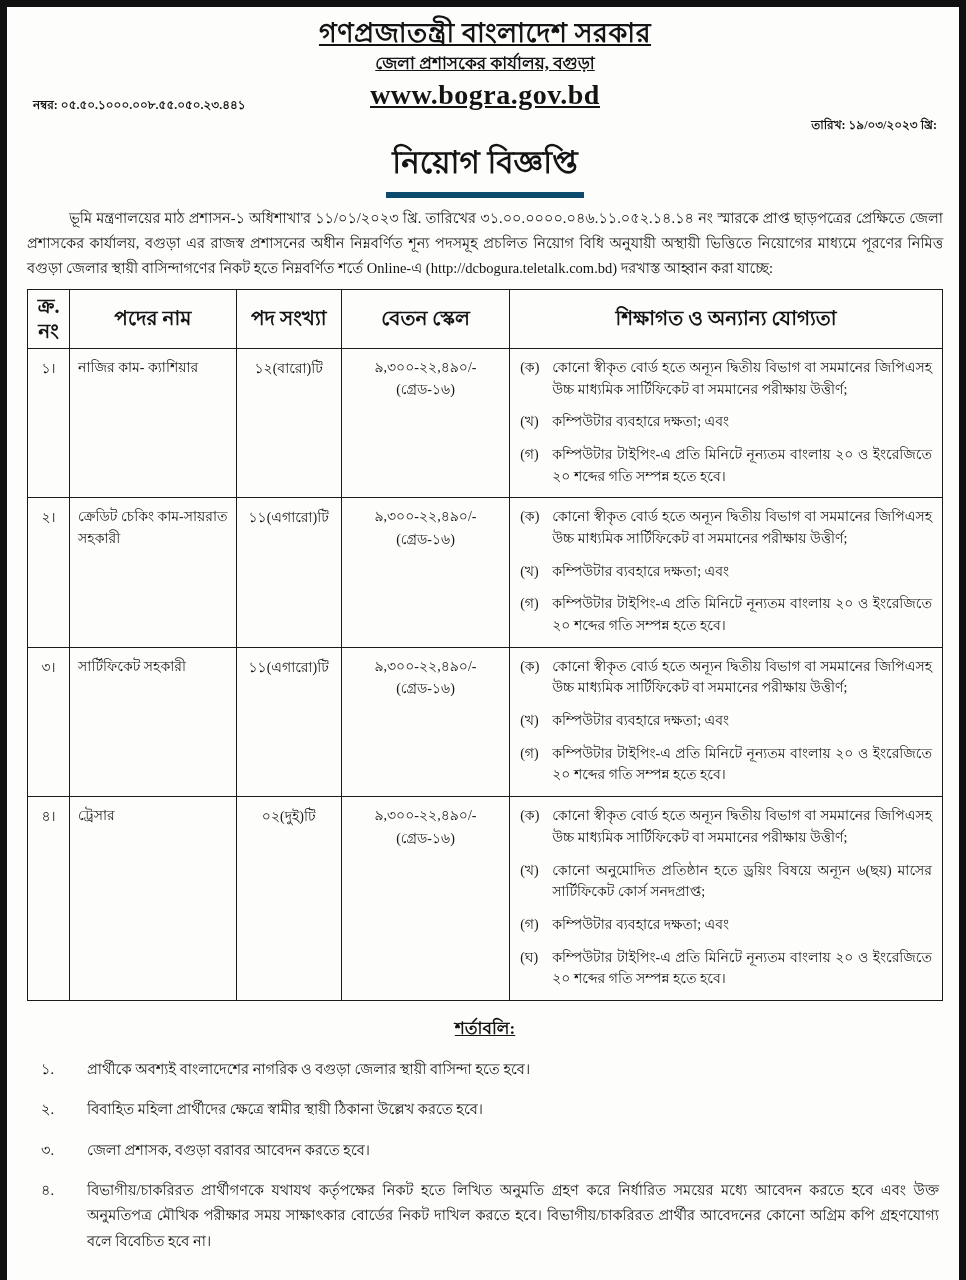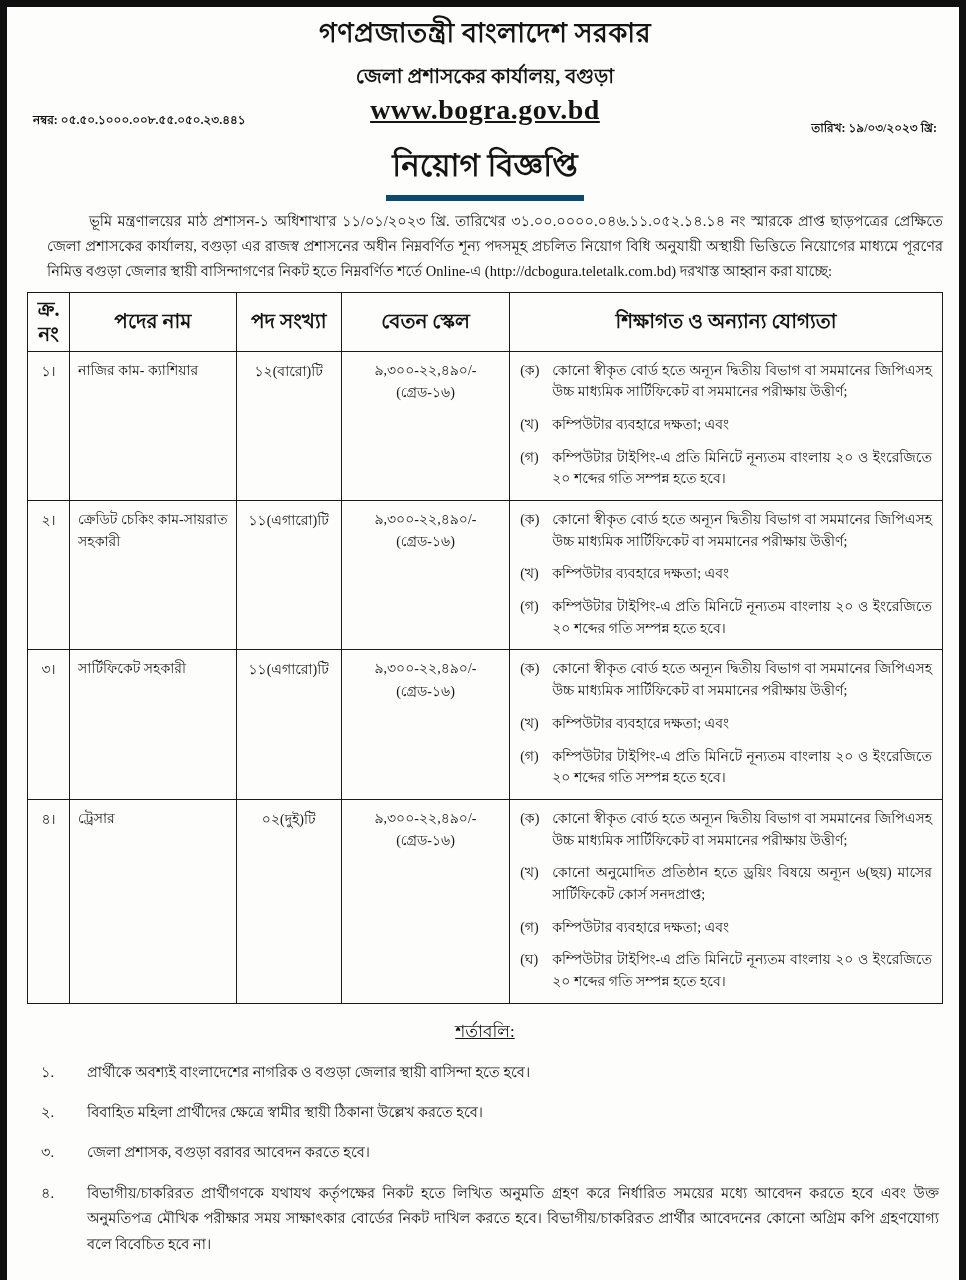--- a/index.html
+++ b/index.html
@@ -13,39 +13,39 @@
   .page {
     width: 966px; height: 1280px;
     background: #fdfdfc;
     border-top: 7px solid #101010;
     border-left: 7px solid #101010;
     border-right: 7px solid #101010;
     padding: 10px 16px 0 20px;
     overflow: hidden;
   }
   
-  .doc-header { text-align: center; line-height: 1.25; }
+  .doc-header { text-align: center; line-height: 1.25; text-decoration: underline; }
   .gov-name   { font-size: 27px; font-weight: bold; letter-spacing: .5px; }
-  .office-name{ font-size: 20px; font-weight: bold; margin-top: 13px; }
+  .office-name{ font-size: 17px; font-weight: bold; margin-top: 2px; }
   .branch-name{ font-size: 17px; font-weight: bold; margin-top: 4px; }
   .website    { font-size: 28px; font-weight: bold; text-decoration: underline; margin-top: 3px; letter-spacing: .5px; }
   .memo-row {
     display: flex; justify-content: space-between; align-items: flex-start;
     font-size: 12px; font-weight: bold; margin-top: -16px; padding: 0 6px;
   }
-  .memo-row .date { margin-top: 8px; }
+  .memo-row .date { margin-top: 20px; }
   .notice-title-wrap { text-align: center; margin-top: 2px; }
   .notice-title {
     display: inline-block; font-size: 31px; font-weight: bold;
     border-bottom: 6px solid #0c4a6e; padding: 0 6px 2px;
   }
   
   .intro {
     margin-top: 8px; font-size: 14.5px; line-height: 1.72;
-    text-align: justify; text-indent: 42px; margin-left: 20px;
+    text-align: justify; text-indent: 42px;
   }
   
   table.vacancy {
     width: 100%; border-collapse: collapse; margin-top: 8px;
     font-size: 14px;
   }
   table.vacancy th, table.vacancy td {
     border: 1.6px solid #1b1b1b; vertical-align: top;
   }
   table.vacancy th {
@@ -57,21 +57,21 @@
   td.c-cnt  { text-align: center; padding: 8px 2px; }
   td.c-sal  { text-align: center; padding: 8px 2px; line-height: 1.6; }
   td.c-qual { padding: 8px 10px 10px; }
   .qitem { display: flex; margin-bottom: 11px; line-height: 1.55; }
   .qitem:last-child { margin-bottom: 0; }
   .qlbl { flex: 0 0 32px; }
   .qtxt { flex: 1; text-align: justify; }
   
   .cond-title-wrap { text-align: center; margin-top: 14px; }
   .cond-title {
-    display: inline-block; font-size: 17px; font-weight: normal;
+    display: inline-block; font-size: 17px; font-weight: bold;
     text-decoration: underline;
   }
   .conditions { margin-top: 14px; padding: 0 4px 0 14px; }
   .cond { display: flex; font-size: 14.5px; line-height: 1.75; margin-bottom: 15px; }
   .cond .cnum { flex: 0 0 46px; }
   .cond .ctext { flex: 1; text-align: justify; }
   .cond.bold { font-weight: bold; margin-top: 24px; }
 </style>
 </head>
 <body>

